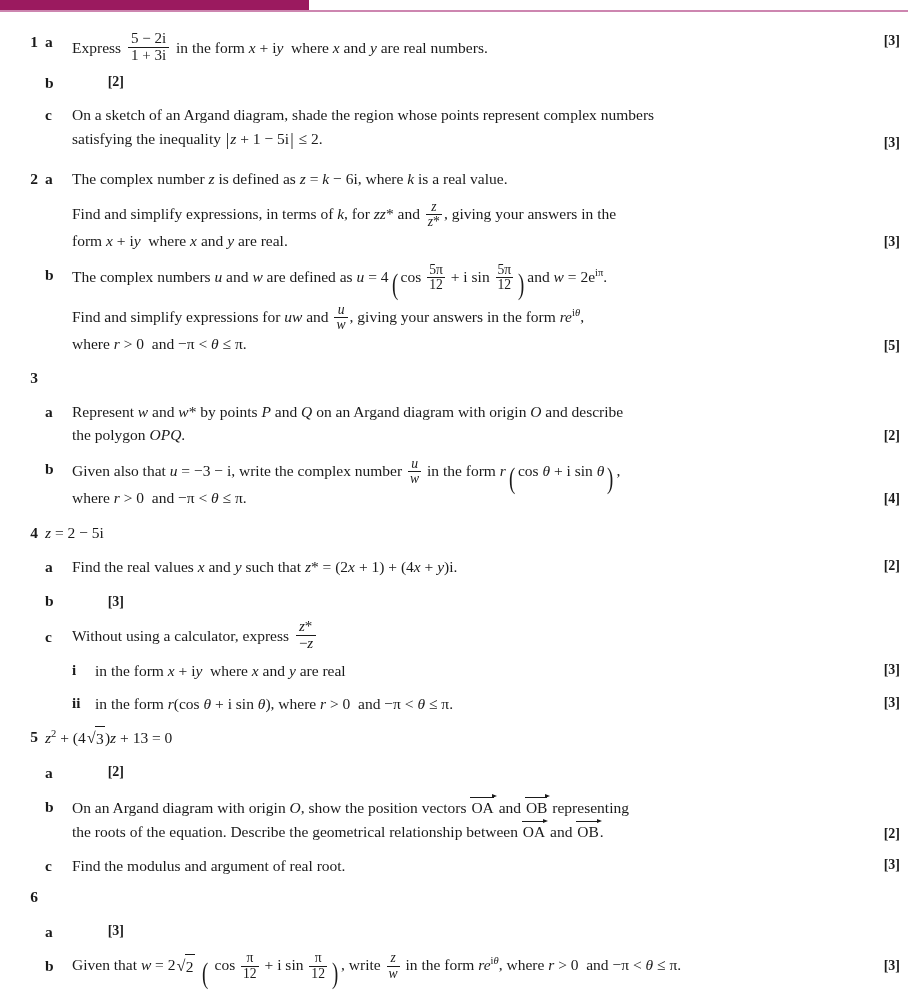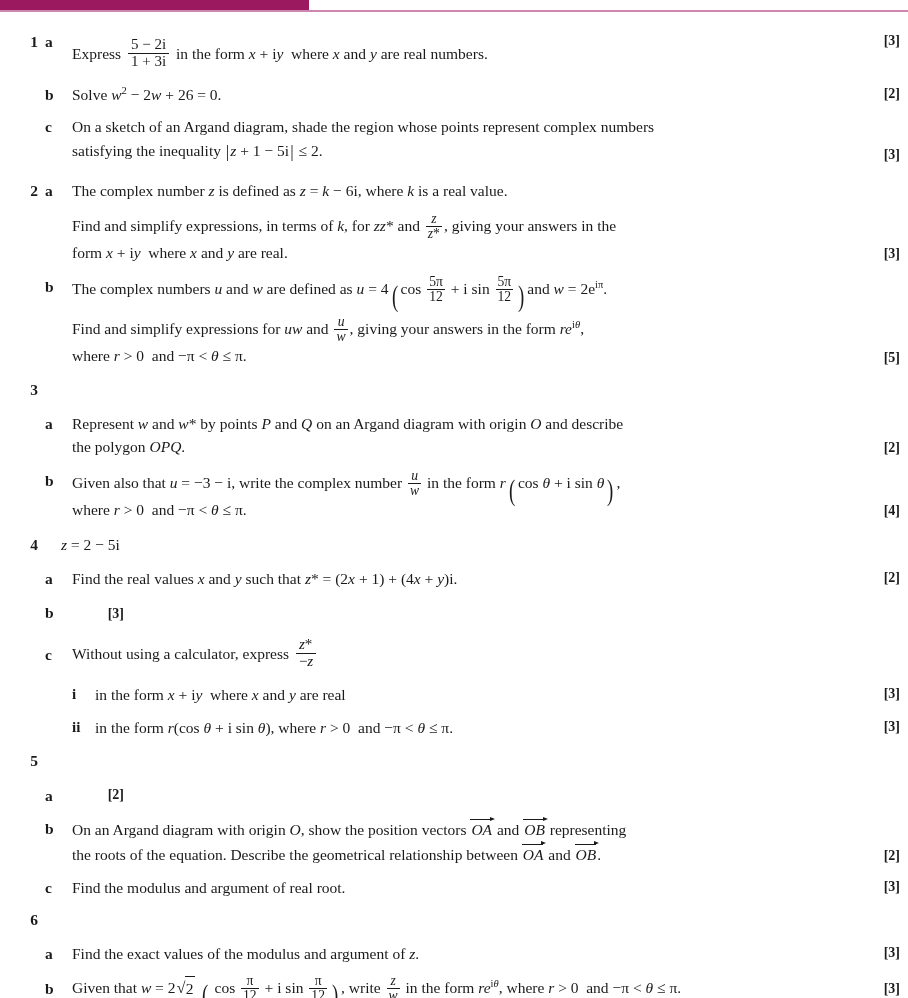--- a/index.html
+++ b/index.html
@@ -44,21 +44,21 @@
   .gap-q{height:14px;}
   .gap-s{height:9px;}
   .gap-t{height:4px;}
 
   
   .m{font-style:italic;font-family:"Liberation Serif",serif;}
   .up{font-style:normal;}
 
   
   .frac{display:inline-block;vertical-align:-0.52em;
-        font-size:.97em;line-height:1.06;margin:8px 3px;position:relative;top:-0.07em;}
+        font-size:.97em;line-height:1.06;margin:2px 3px;position:relative;top:-0.07em;}
   .frac > .fn{display:block;padding:0 3px;}
   .frac > .fd{display:block;padding:0 3px;border-top:1.1px solid #1a1a1a;}
   .fracs{display:inline-block;vertical-align:-0.50em;text-align:center;
         font-size:.88em;line-height:1.04;margin:0 2px;}
   .fracs > .fn{display:block;padding:0 2px;}
   .fracs > .fd{display:block;padding:0 2px;border-top:1px solid #1a1a1a;}
 
   sup{font-size:.68em;vertical-align:super;line-height:0;}
 
   
@@ -66,21 +66,21 @@
         font-weight:300;transform:scaleX(.62);margin:0 1px;}
 
   
   .surd{display:inline-block;position:relative;padding-left:.08em;}
   .surd > .rad{font-size:1.02em;}
   .surd > .und{border-top:1.05px solid #1a1a1a;padding:0 .07em 0 .06em;margin-left:-0.03em;
                display:inline-block;position:relative;top:.055em;}
 
   
   .vec{display:inline-block;position:relative;padding-top:1px;margin:0 1px;}
-  .vec > .lbl{font-style:italic;}
+  .vec > .lbl{}
   .vec > .arr{position:absolute;left:-1px;right:-3px;top:-1px;height:6px;}
   .vec > .arr:before{content:"";position:absolute;left:0;right:3px;top:3px;
         border-top:1.3px solid #1a1a1a;}
   .vec > .arr:after{content:"";position:absolute;right:0;top:0.6px;
         border-left:5px solid #1a1a1a;border-top:2.6px solid transparent;
         border-bottom:2.6px solid transparent;}
 
   
   .bar{display:inline-block;font-size:1.12em;vertical-align:-.04em;padding:0 1px;}
 </style>
@@ -105,21 +105,20 @@
         <span class="frac"><span class="fn">5 − 2<span class="up">i</span></span><span class="fd">1 + 3<span class="up">i</span></span></span>
         in the form <span class="m">x</span> + <span class="up">i</span><span class="m">y</span>&nbsp; where <span class="m">x</span> and <span class="m">y</span> are real numbers.</div>
       <div class="marks">[3]</div>
     </div>
 
     <div class="gap-t"></div>
 
     <div class="row">
       <div class="num"></div>
       <div class="ltr">b</div>
-      <div class="txt">Solve <span class="m">w</span><sup>2</sup> − 2<span class="m">w</span> + 26 = 0.</div>
       <div class="marks">[2]</div>
     </div>
 
     <div class="gap-s"></div>
 
     <div class="row">
       <div class="num"></div>
       <div class="ltr">c</div>
       <div class="txt">On a sketch of an Argand diagram, shade the region whose points represent complex numbers<br>
         satisfying the inequality <span class="bar">|</span><span class="m">z</span> + 1 − 5<span class="up">i</span><span class="bar">|</span> ≤ 2.</div>
@@ -207,21 +206,21 @@
       <div class="marks" style="align-self:flex-end"><span>[4]</span></div>
     </div>
   </div>
 
   <div class="gap-q" style="height:11px"></div>
 
   <div class="q">
 
     <div class="row">
       <div class="num">4</div>
-      <div class="txt" style="padding-left:23px"><span class="m">z</span> = 2 − 5<span class="up">i</span></div>
+      <div class="txt" style="padding-left:7px"><span class="m">z</span> = 2 − 5<span class="up">i</span></div>
       <div class="marks blank"></div>
     </div>
 
     <div class="gap-s" style="height:11px"></div>
 
     <div class="row">
       <div class="num"></div>
       <div class="ltr">a</div>
       <div class="txt">Find the real values <span class="m">x</span> and <span class="m">y</span> such that <span class="m">z</span>* = (2<span class="m">x</span> + 1) + (4<span class="m">x</span> + <span class="m">y</span>)<span class="up">i</span>.</div>
       <div class="marks"><span>[2]</span></div>
@@ -265,20 +264,21 @@
       <div class="marks"><span>[3]</span></div>
     </div>
   </div>
 
   <div class="gap-q" style="height:10px"></div>
 
   <div class="q">
 
     <div class="row">
       <div class="num">5</div>
+      <div class="txt" style="padding-left:7px"><span class="m">z</span><sup>2</sup> + (4<span class="surd"><span class="rad">√</span><span class="und">3</span></span>)<span class="m">z</span> + 13 = 0</div>
       <div class="marks blank"></div>
     </div>
 
     <div class="gap-s" style="height:11px"></div>
 
     <div class="row">
       <div class="num"></div>
       <div class="ltr">a</div>
       <div class="marks"><span>[2]</span></div>
     </div>
@@ -314,21 +314,20 @@
     <div class="row">
       <div class="num">6</div>
       <div class="marks blank"></div>
     </div>
 
     <div class="gap-s" style="height:11px"></div>
 
     <div class="row">
       <div class="num"></div>
       <div class="ltr">a</div>
-      <div class="txt">Find the exact values of the modulus and argument of <span class="m">z</span>.</div>
       <div class="marks"><span>[3]</span></div>
     </div>
 
     <div class="gap-s" style="height:8px"></div>
 
     <div class="row" style="align-items:center">
       <div class="num"></div>
       <div class="ltr">b</div>
       <div class="txt">Given that <span class="m">w</span> = 2<span class="surd"><span class="rad">√</span><span class="und">2</span></span>
         <span class="bigp">(</span>&nbsp;cos

